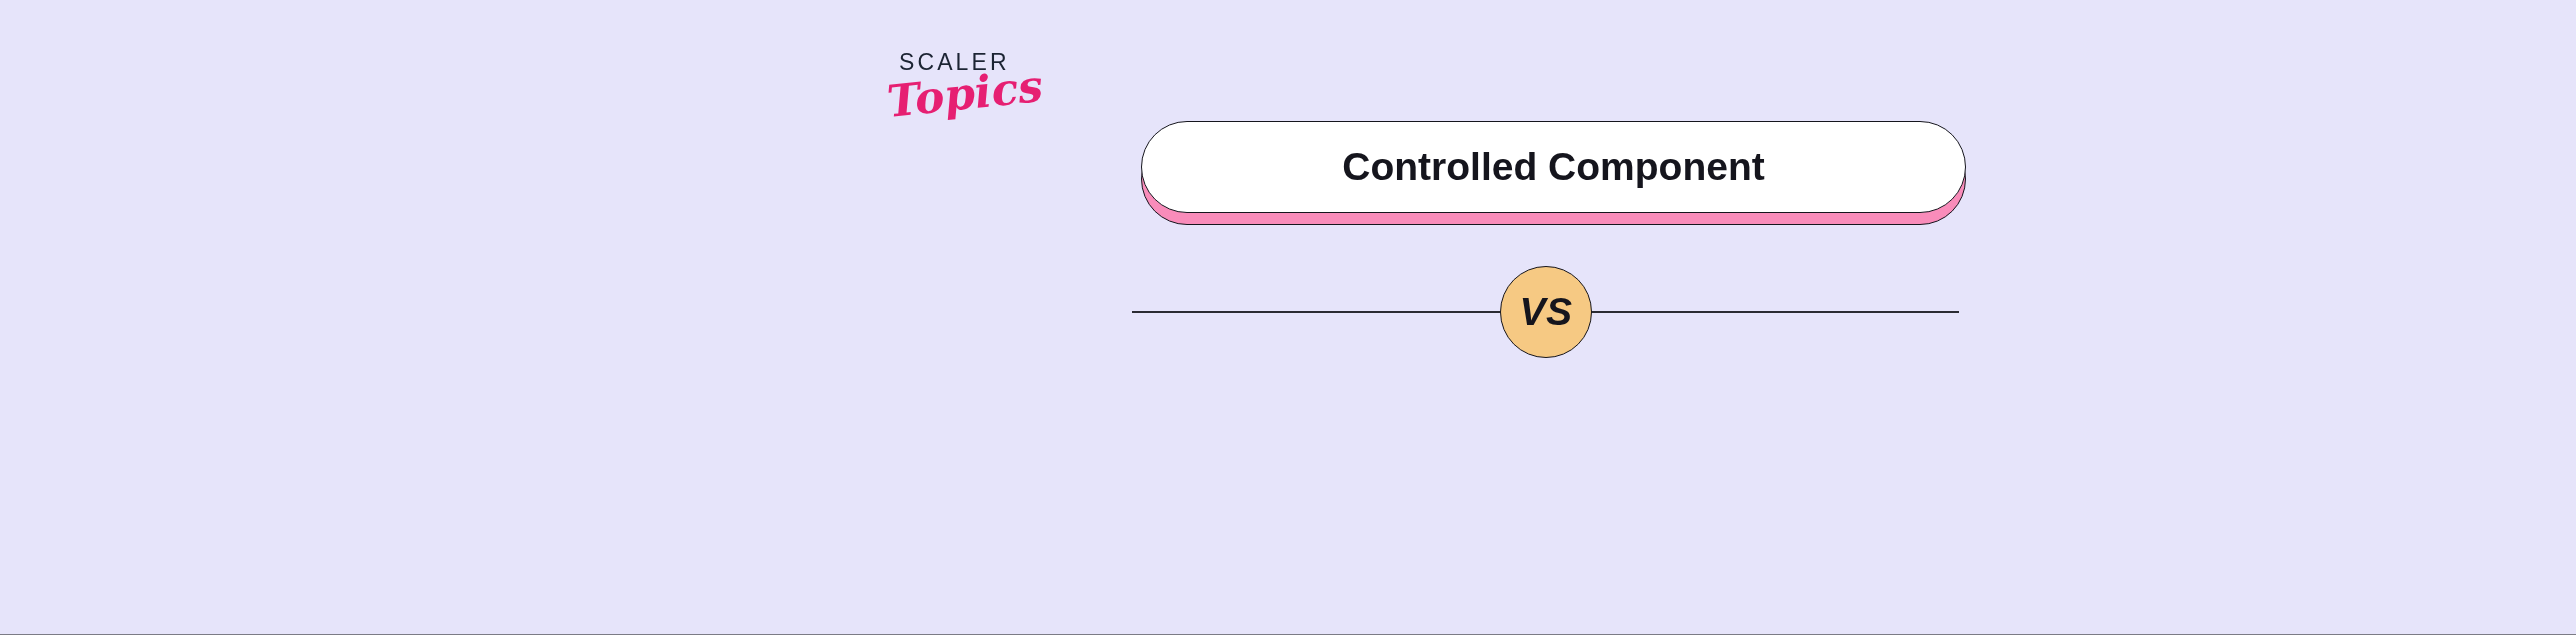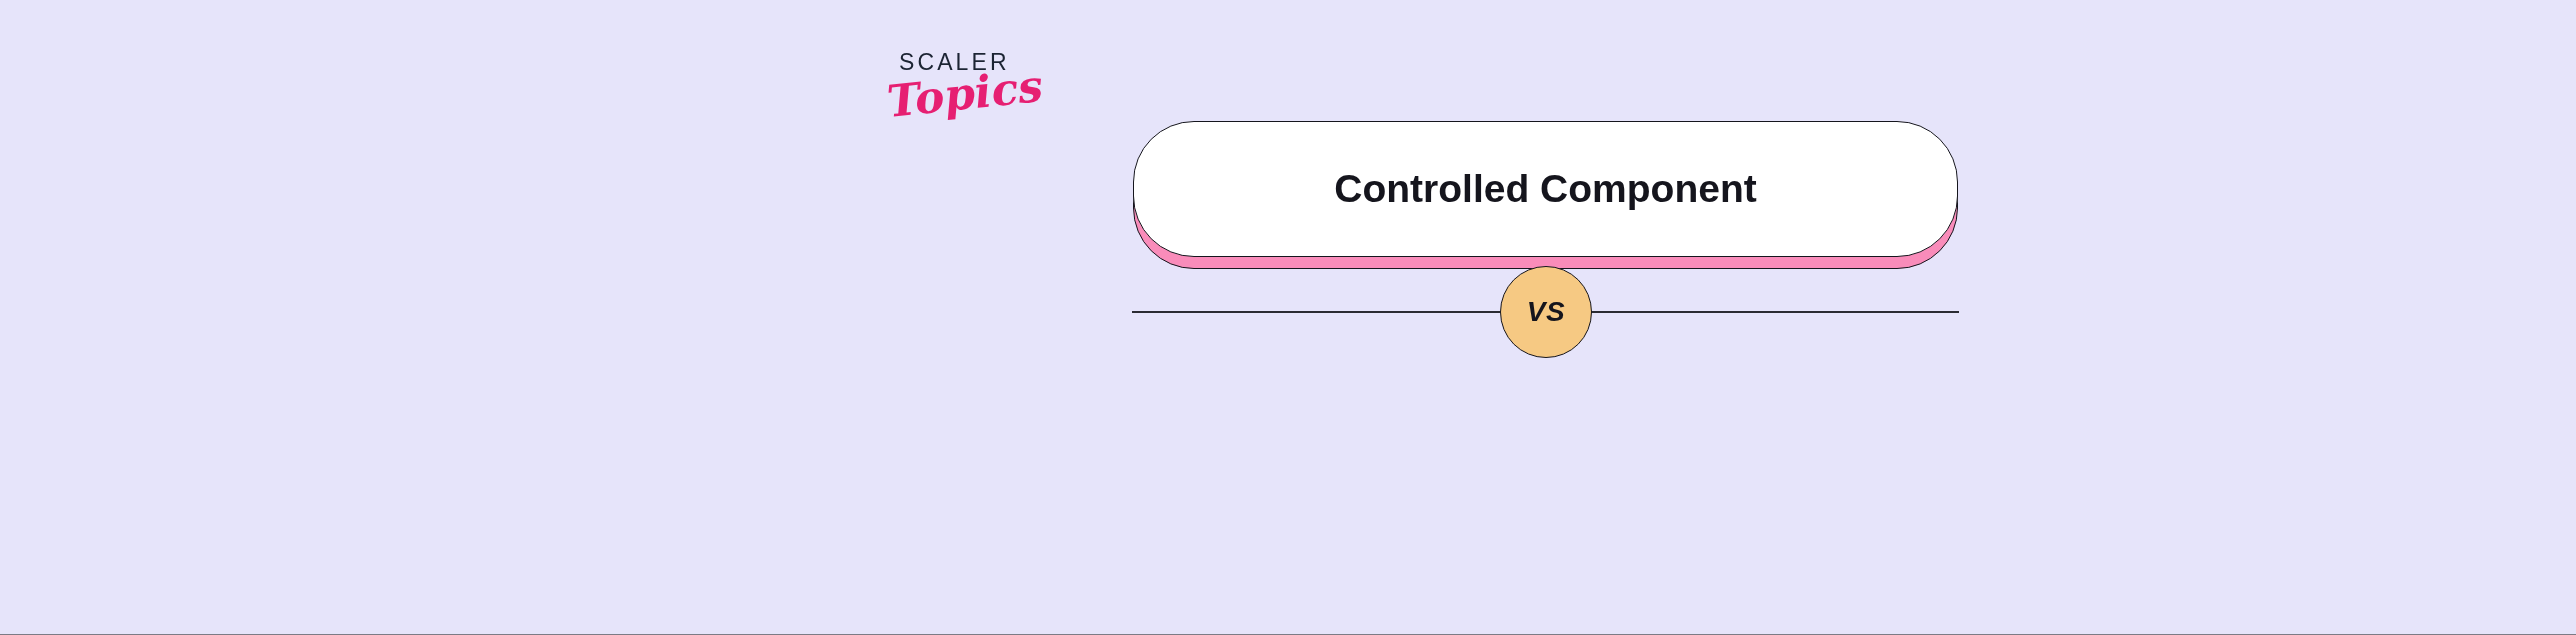--- a/index.html
+++ b/index.html
@@ -30,21 +30,21 @@
     transform-origin: 50% 50%;
     white-space: nowrap;
   }
 
   
   .card-group { position: absolute; left: 1133px; width: 825px; height: 135px; }
   .card-group.top    { top: 121px; }
   .card-group.bottom { top: 380px; }
 
   .card-shadow, .card-face {
-    position: absolute; left: 0; width: 825px; height: 136px;
+    position: absolute; left: 8px; width: 825px; height: 92px;
     border: 1.5px solid var(--ink, #15151d);
     border-radius: 61px;
     box-sizing: border-box;
   }
   .card-shadow { top: 12.4px; }
   .card-shadow.pink { background: var(--pink, #F98CBA); }
   .card-shadow.blue { background: var(--blue, #57AEEF); }
   .card-face {
     top: 0; background: var(--face, #FFFFFF);
     display: flex; align-items: center; justify-content: center;
@@ -64,21 +64,21 @@
   .vs-badge {
     position: absolute; left: 1500px; top: 266px;
     width: 92px; height: 92px;
     border-radius: 50%;
     background: var(--peach, #F6C983);
     border: 1.5px solid var(--ink, #15151d);
     box-sizing: border-box;
     display: flex; align-items: center; justify-content: center;
   }
   .vs-badge-label {
-    font-size: 28px; font-weight: bold; font-style: italic;
+    font-size: 39px; font-weight: bold; font-style: italic;
     color: var(--ink, #15151d);
     letter-spacing: 0.5px;
   }
 
   
   .bottom-edge {
     position: absolute; left: 0; top: 634px;
     width: 3091px; height: 2.1px;
     background: var(--edge, #7B7B85);
   }

